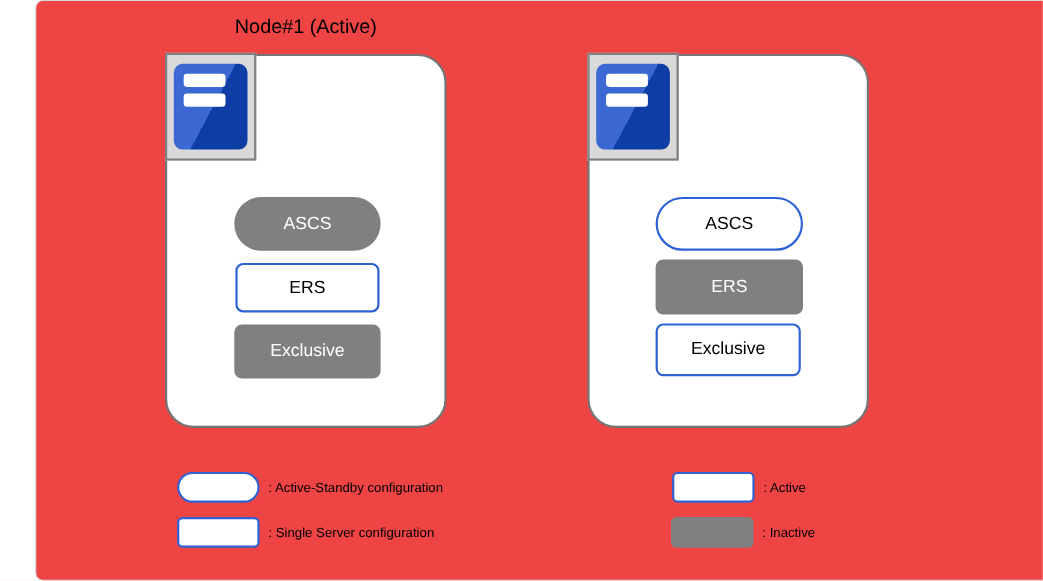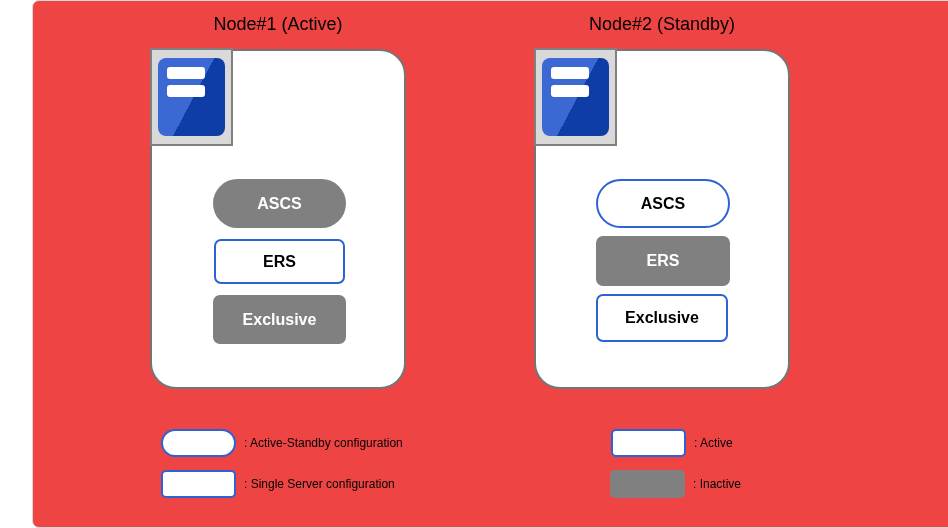--- a/index.html
+++ b/index.html
@@ -36,21 +36,21 @@
     background:linear-gradient(118deg, var(--icon-blue-light) 0%, var(--icon-blue-light) 52%, var(--icon-blue-dark) 52%, var(--icon-blue-dark) 100%);
   }
   .server-slot{
     position:absolute; left:9px; width:38px; height:12px;
     background:#fff; border-radius:3px;
   }
   .slot-1{top:9px;} .slot-2{top:27px;}
   .shape{
     position:absolute; width:133px; height:49px; box-sizing:border-box;
     display:flex; align-items:center; justify-content:center;
-    font-size:16px; z-index:1;font-weight:bold;
+    font-size:16px; z-index:1;
   }
   .shape.stadium{border-radius:25px;}
   .shape.rounded{border-radius:7px;}
   .shape.inactive{background:var(--inactive-gray); color:#fff;}
   .shape.active{background:#fff; border:2.5px solid var(--accent-blue); color:#000;}
   .legend-item{
     position:absolute; height:30px; display:flex; align-items:center; gap:8px;
     font-size:12px; color:#000;
   }
   .swatch{width:75px; height:28px; box-sizing:border-box; flex:0 0 auto;}
@@ -68,21 +68,20 @@
   <div class="server-icon" style="left:117px;">
     <div class="server-body">
       <div class="server-slot slot-1"></div>
       <div class="server-slot slot-2"></div>
     </div>
   </div>
   <div class="shape stadium inactive" style="left:180px;top:178px;">ASCS</div>
   <div class="shape rounded active" style="left:181px;top:238px;height:45px;width:131px;">ERS</div>
   <div class="shape rounded inactive" style="left:180px;top:294px;">Exclusive</div>
 
-  <div class="node-title" style="left:501px;">Node#2 (Standby)</div>
   <div class="node-box" style="left:501px;"></div>
   <div class="server-icon" style="left:501px;">
     <div class="server-body">
       <div class="server-slot slot-1"></div>
       <div class="server-slot slot-2"></div>
     </div>
   </div>
   <div class="shape stadium active" style="left:563px;top:178px;width:134px;">ASCS</div>
   <div class="shape rounded inactive" style="left:563px;top:235px;width:134px;height:50px;">ERS</div>
   <div class="shape rounded active" style="left:563px;top:293px;width:132px;height:48px;">Exclusive</div>

